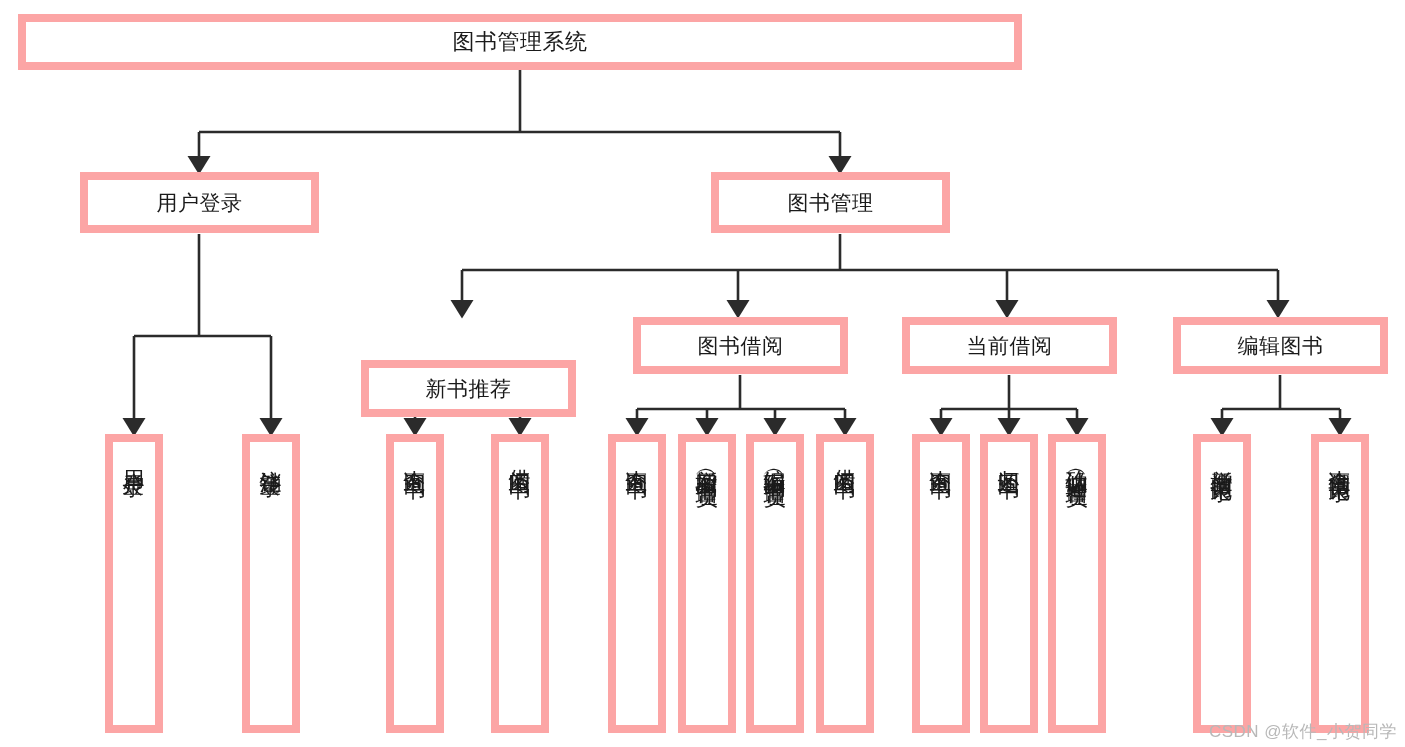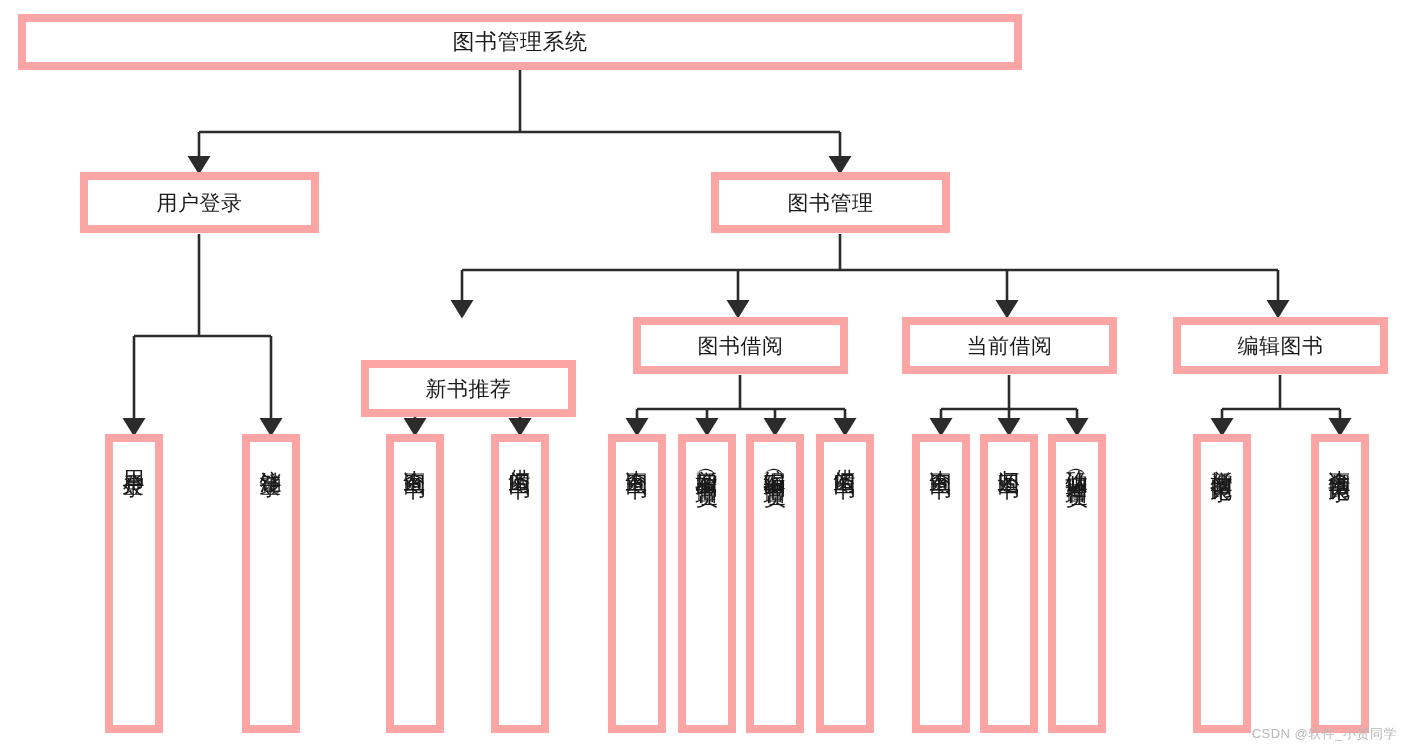--- a/index.html
+++ b/index.html
@@ -60,21 +60,21 @@
     font-size: 22px;
     line-height: 1.05;
     letter-spacing: 2.5px;
     white-space: nowrap;
     max-height: 282px;
   }
   #watermark {
     position: absolute;
     right: 8px;
     bottom: 4px;
-    font-size: 13px;
+    font-size: 17px;
     color: #b8b8b8;
     letter-spacing: 0.5px;
     white-space: nowrap;
     user-select: none;
   }
 </style>
 </head>
 <body>
 
 <div id="diagram-root">

